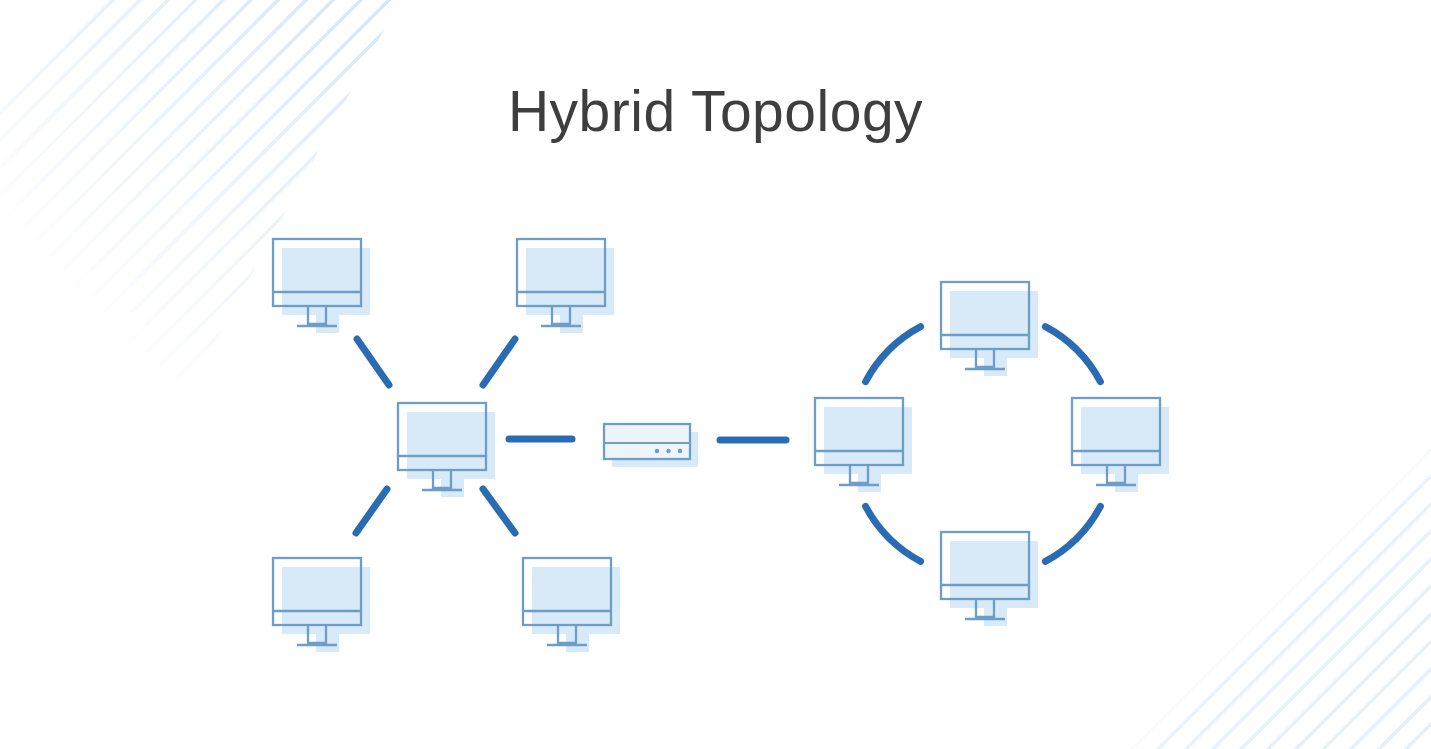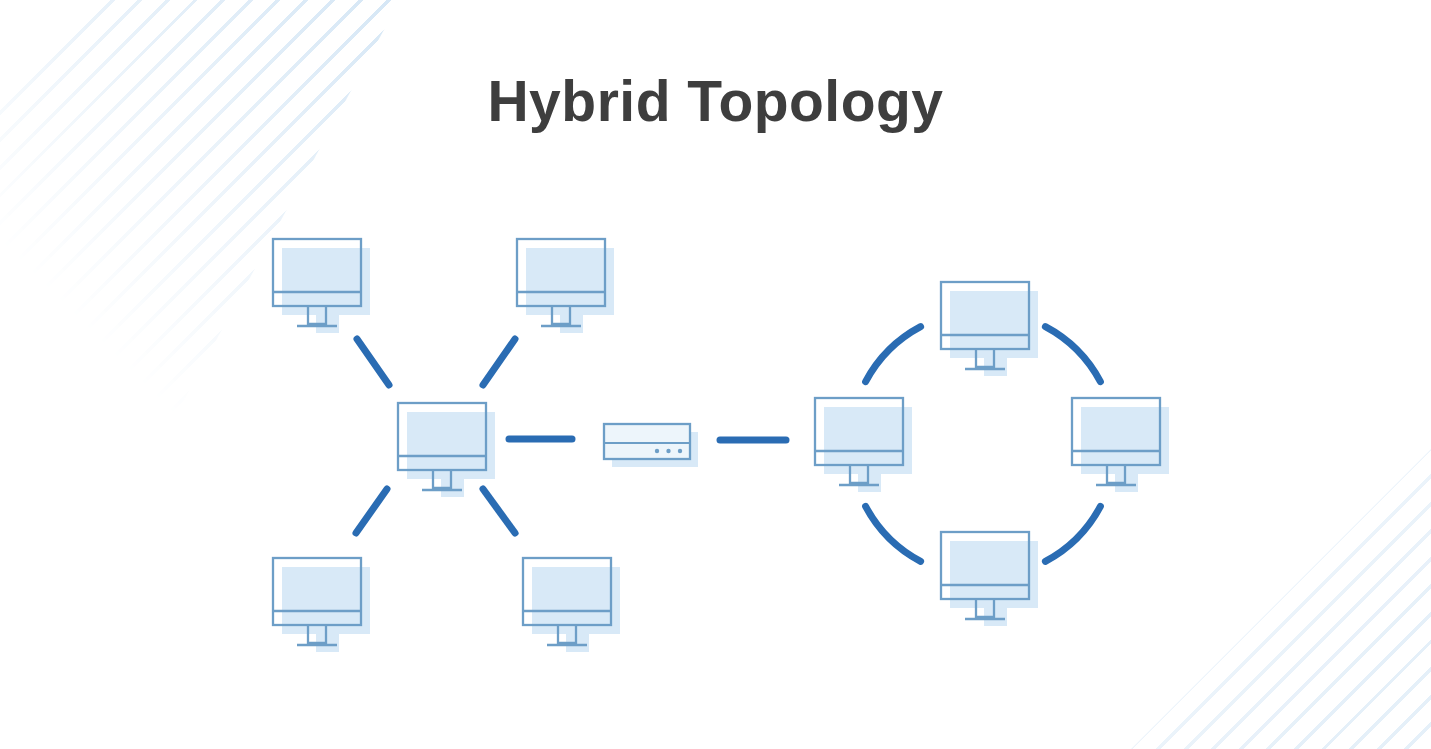--- a/index.html
+++ b/index.html
@@ -29,25 +29,25 @@
   }
   .decor-br {
     right: 0; bottom: 0; width: 560px; height: 460px;
     clip-path: polygon(260px 460px, 560px 160px, 560px 460px);
     -webkit-mask-image: linear-gradient(135deg, rgba(0,0,0,0) 30%, rgba(0,0,0,0.55) 88%);
     mask-image: linear-gradient(135deg, rgba(0,0,0,0) 30%, rgba(0,0,0,0.55) 88%);
   }
 
   .title {
     position: absolute;
-    left: 0; right: 0; top: 72px;
+    left: 0; right: 0; top: 82px;
     margin: 0;
     text-align: center;
     font-size: 57px;
-    font-weight: 700;
+    font-weight: 400;
     line-height: 1.05;
     color: var(--title-text, #3e3e3e);
     letter-spacing: 0.5px;
   }
 
   svg.diagram {
     position: absolute;
     left: 0; top: 0;
     width: 1431px;
     height: 749px;

